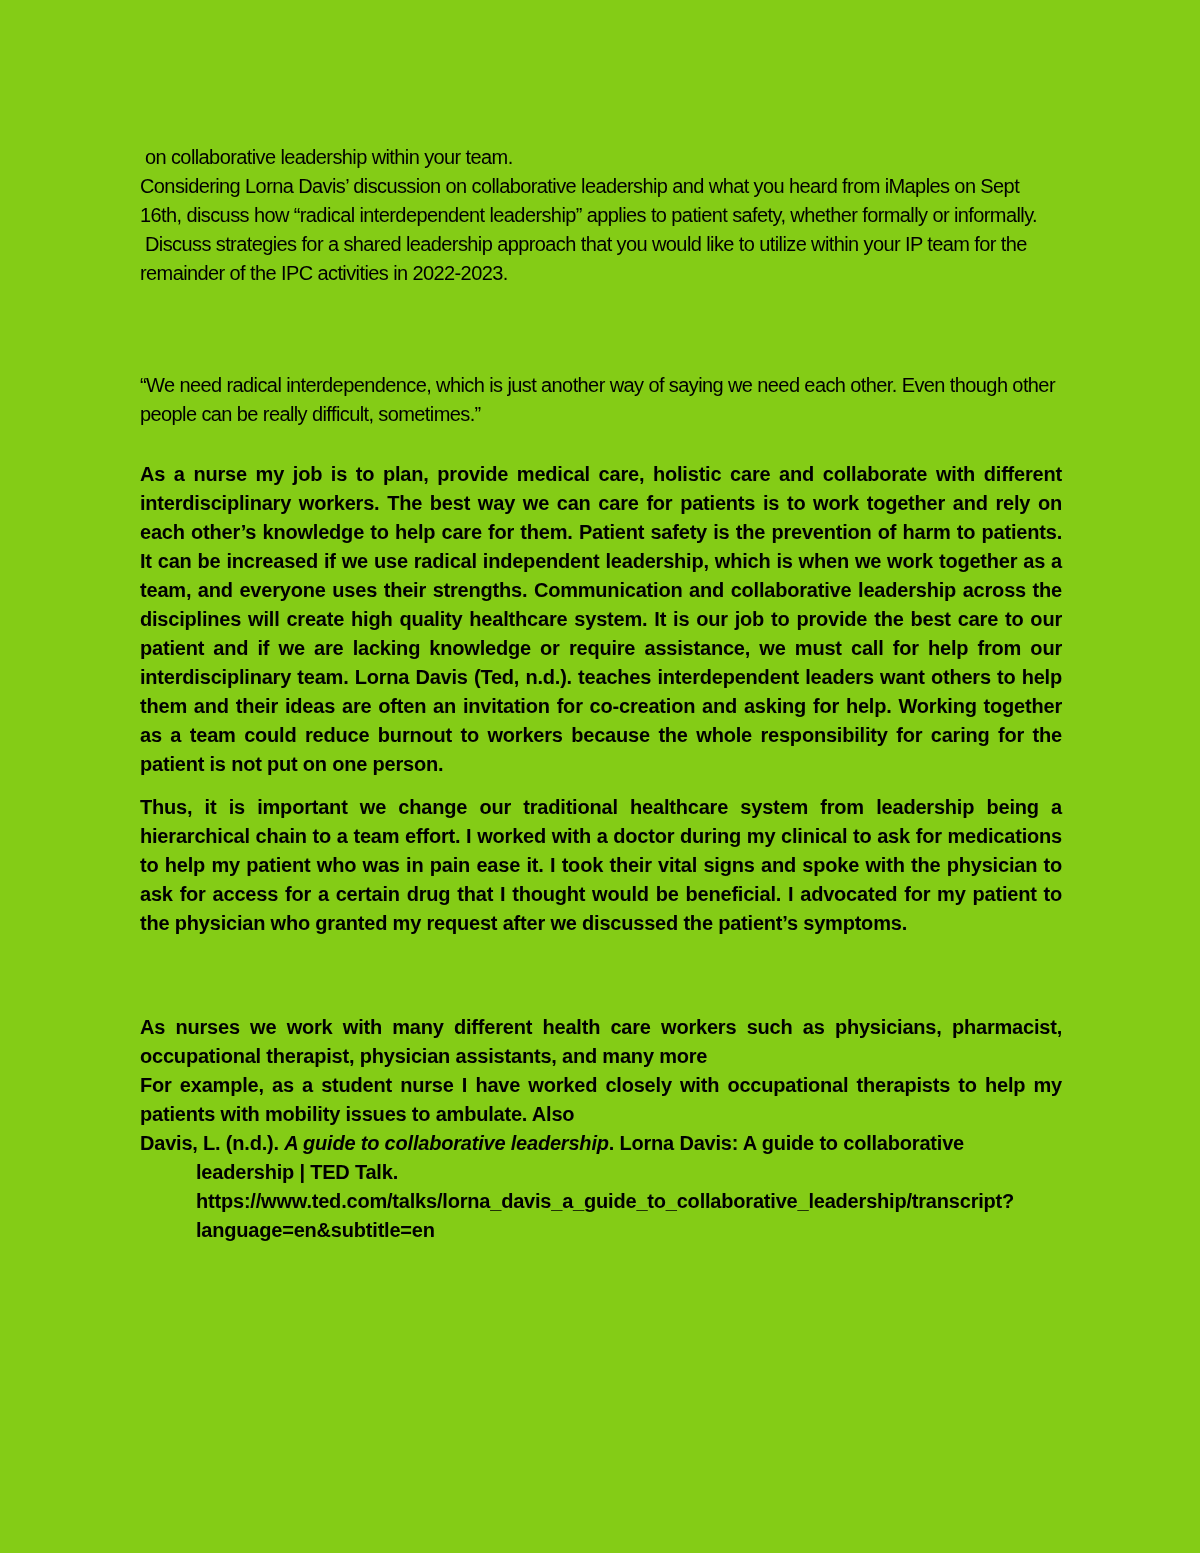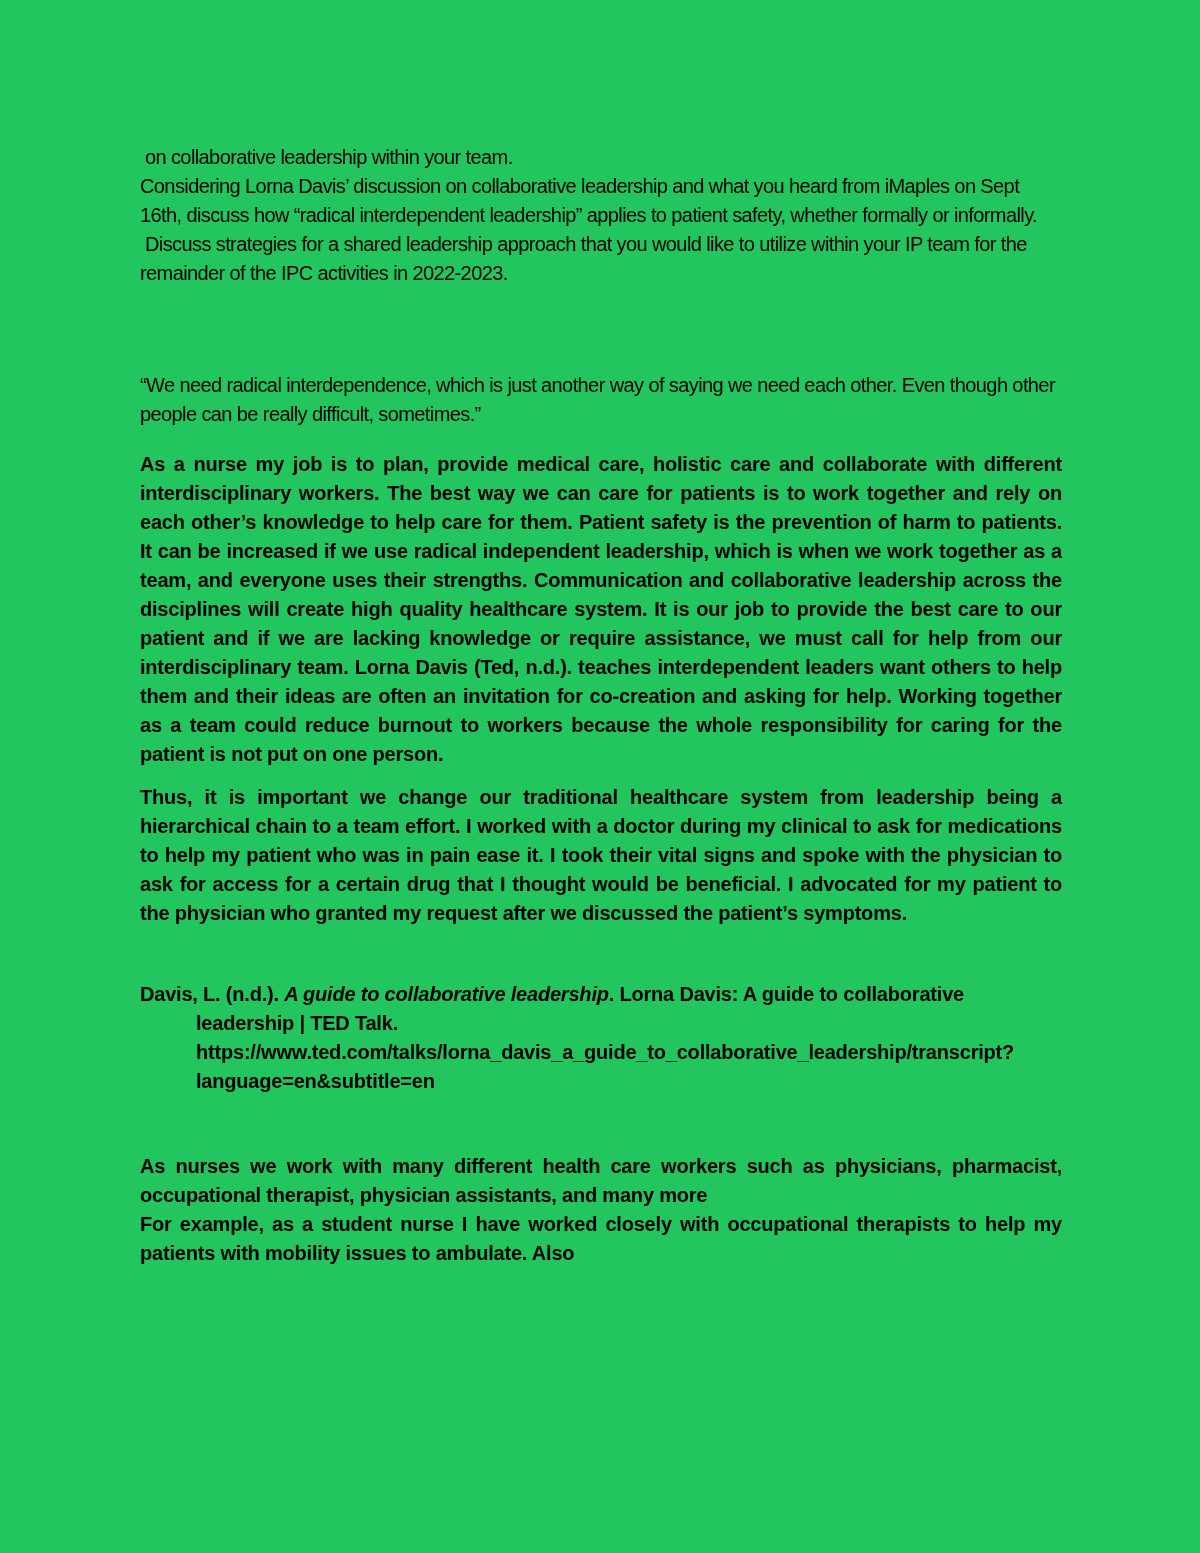--- a/index.html
+++ b/index.html
@@ -5,21 +5,21 @@
   html, body { margin: 0; padding: 0; }
   body {
     width: 1200px; height: 1553px;
     background: #ffffff;
     font-family: "Liberation Sans", sans-serif;
     color: #000000;
   }
   .page {
     position: relative;
     width: 1200px; height: 1553px;
-    background: #22c55e;
+    background: #84cc16;
     overflow: hidden;
   }
   .content {
     position: absolute;
     left: 140px; top: 143px;
     width: 922px;
   }
   .para {
     margin: 0;
     font-size: 20px;
@@ -31,23 +31,23 @@
     font-weight: 400;
     letter-spacing: -0.6px;
   }
   .strong {
     font-weight: 600;
     letter-spacing: -0.2px;
   }
   .justify { text-align: justify; }
   .italic { font-style: italic; }
   .prompt    { margin-bottom: 83px; }
-  .quote     { margin-bottom: 21px; }
+  .quote     { margin-bottom: 31px; }
   .body1     { margin-bottom: 14px; }
-  .body2     { margin-bottom: 52px; }
+  .body2     { margin-bottom: 75px; }
   .reference {
     margin-bottom: 56px;
     padding-left: 56px;
     text-indent: -56px;
   }
 </style>
 </head>
 <body>
 
 <div class="page">
@@ -55,19 +55,19 @@
     <p class="para condensed prompt"> on collaborative leadership within your team.
 Considering Lorna Davis’ discussion on collaborative leadership and what you heard from iMaples on Sept 16th, discuss how “radical interdependent leadership” applies to patient safety, whether formally or informally.
  Discuss strategies for a shared leadership approach that you would like to utilize within your IP team for the remainder of the IPC activities in 2022-2023.</p>
 
     <p class="para condensed quote">“We need radical interdependence, which is just another way of saying we need each other. Even though other people can be really difficult, sometimes.”</p>
 
     <p class="para strong justify body1">As a nurse my job is to plan, provide medical care, holistic care and collaborate with different interdisciplinary workers. The best way we can care for patients is to work together and rely on each other’s knowledge to help care for them. Patient safety is the prevention of harm to patients. It can be increased if we use radical independent leadership, which is when we work together as a team, and everyone uses their strengths. Communication and collaborative leadership across the disciplines will create high quality healthcare system. It is our job to provide the best care to our patient and if we are lacking knowledge or require assistance, we must call for help from our interdisciplinary team. Lorna Davis (Ted, n.d.). teaches interdependent leaders want others to help them and their ideas are often an invitation for co-creation and asking for help. Working together as a team could reduce burnout to workers because the whole responsibility for caring for the patient is not put on one person.</p>
 
     <p class="para strong justify body2">Thus, it is important we change our traditional healthcare system from leadership being a hierarchical chain to a team effort. I worked with a doctor during my clinical to ask for medications to help my patient who was in pain ease it. I took their vital signs and spoke with the physician to ask for access for a certain drug that I thought would be beneficial. I advocated for my patient to the physician who granted my request after we discussed the patient’s symptoms.</p>
 
+    <p class="para strong justify body3">As nurses we work with many different health care workers such as physicians, pharmacist, occupational therapist, physician assistants, and many more
+For example, as a student nurse I have worked closely with occupational therapists to help my patients with mobility issues to ambulate. Also</p>
+
     <p class="para strong reference"><span>Davis, L. (n.d.). </span><span class="italic">A guide to collaborative leadership</span><span>. Lorna Davis: A guide to collaborative leadership | TED Talk.
 https://www.ted.com/talks/lorna_davis_a_guide_to_collaborative_leadership/transcript?language=en&amp;subtitle=en</span></p>
-
-    <p class="para strong justify body3">As nurses we work with many different health care workers such as physicians, pharmacist, occupational therapist, physician assistants, and many more
-For example, as a student nurse I have worked closely with occupational therapists to help my patients with mobility issues to ambulate. Also</p>
   </div>
 </div>
 
 </body></html>

